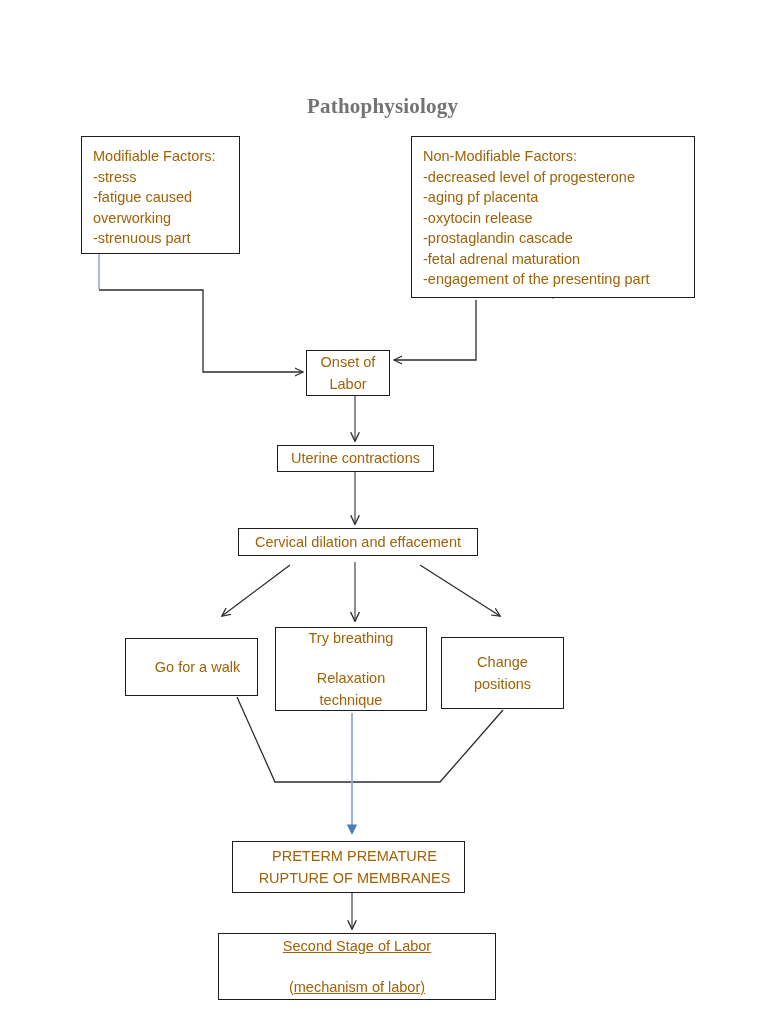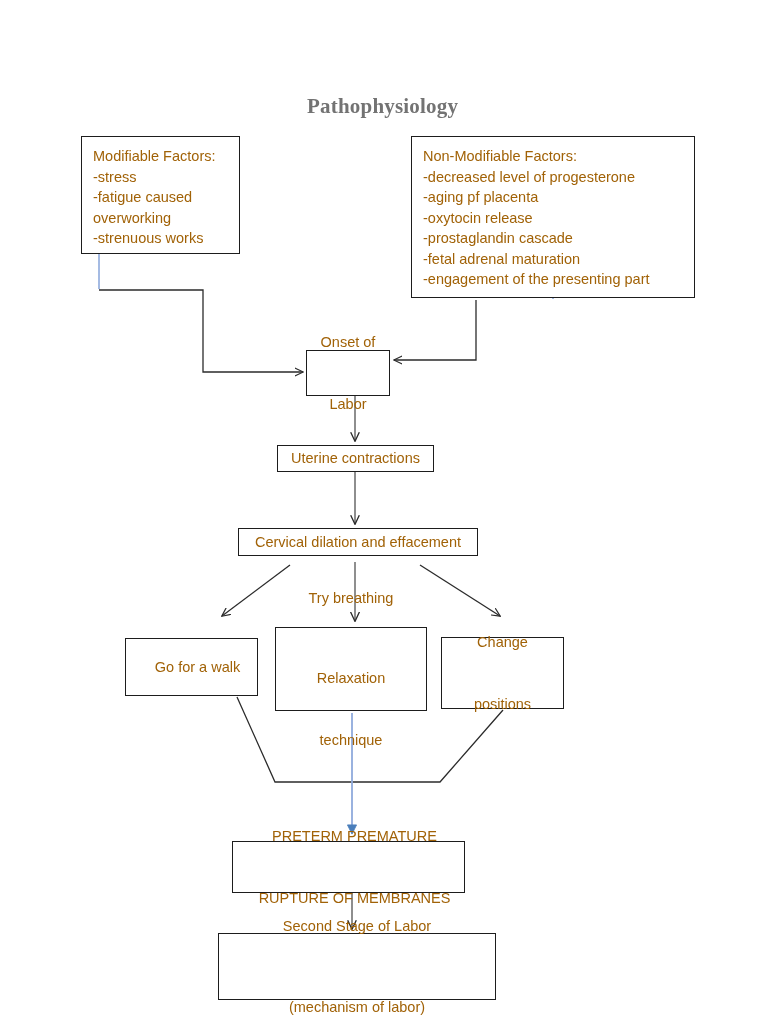--- a/index.html
+++ b/index.html
@@ -53,21 +53,20 @@
   .node.list .line {
     white-space: nowrap;
   }
   
   .node.center {
     display: flex;
     flex-direction: column;
     align-items: center;
     justify-content: center;
     text-align: center;
-    gap: 40px;
   }
   .node.center .line {
     white-space: nowrap;
   }
   .node.spaced .line + .line {
     margin-top: 20px;
   }
   .node.tight .line + .line {
     margin-top: 1px;
   }
@@ -110,21 +109,21 @@
     <line x1="352" y1="893" x2="352" y2="929" stroke="#5e5e5e" stroke-width="1.4" marker-end="url(#arrowDark)"></line>
   </svg>
 
   <div class="title" style="left:307px; top:94px;">Pathophysiology</div>
 
   <div class="node list" style="left:81px; top:136px; width:159px; height:118px;">
     <div class="line">Modifiable Factors:</div>
     <div class="line">-stress</div>
     <div class="line">-fatigue caused</div>
     <div class="line">overworking</div>
-    <div class="line">-strenuous works</div>
+    <div class="line">-strenuous part</div>
   </div>
 
   <div class="node list" style="left:411px; top:136px; width:284px; height:162px;">
     <div class="line">Non-Modifiable Factors:</div>
     <div class="line">-decreased level of progesterone</div>
     <div class="line">-aging pf placenta</div>
     <div class="line">-oxytocin release</div>
     <div class="line">-prostaglandin cascade</div>
     <div class="line">-fetal adrenal maturation</div>
     <div class="line">-engagement of the presenting part</div>
@@ -156,18 +155,18 @@
   <div class="node center tight" style="left:441px; top:637px; width:123px; height:72px;">
     <div class="line">Change</div>
     <div class="line">positions</div>
   </div>
 
   <div class="node center tight" style="left:232px; top:841px; width:233px; height:52px;padding-left:12px;">
     <div class="line">PRETERM PREMATURE</div>
     <div class="line">RUPTURE OF MEMBRANES</div>
   </div>
 
-  <div class="node center spaced" style="left:218px; top:933px; width:278px; height:67px;">
+  <div class="node center spaced" style="left:218px; top:933px; width:278px; height:67px;text-decoration:underline;">
     <div class="line">Second Stage of Labor</div>
     <div class="line">(mechanism of labor)</div>
   </div>
 
 </div>
 
 </body></html>

